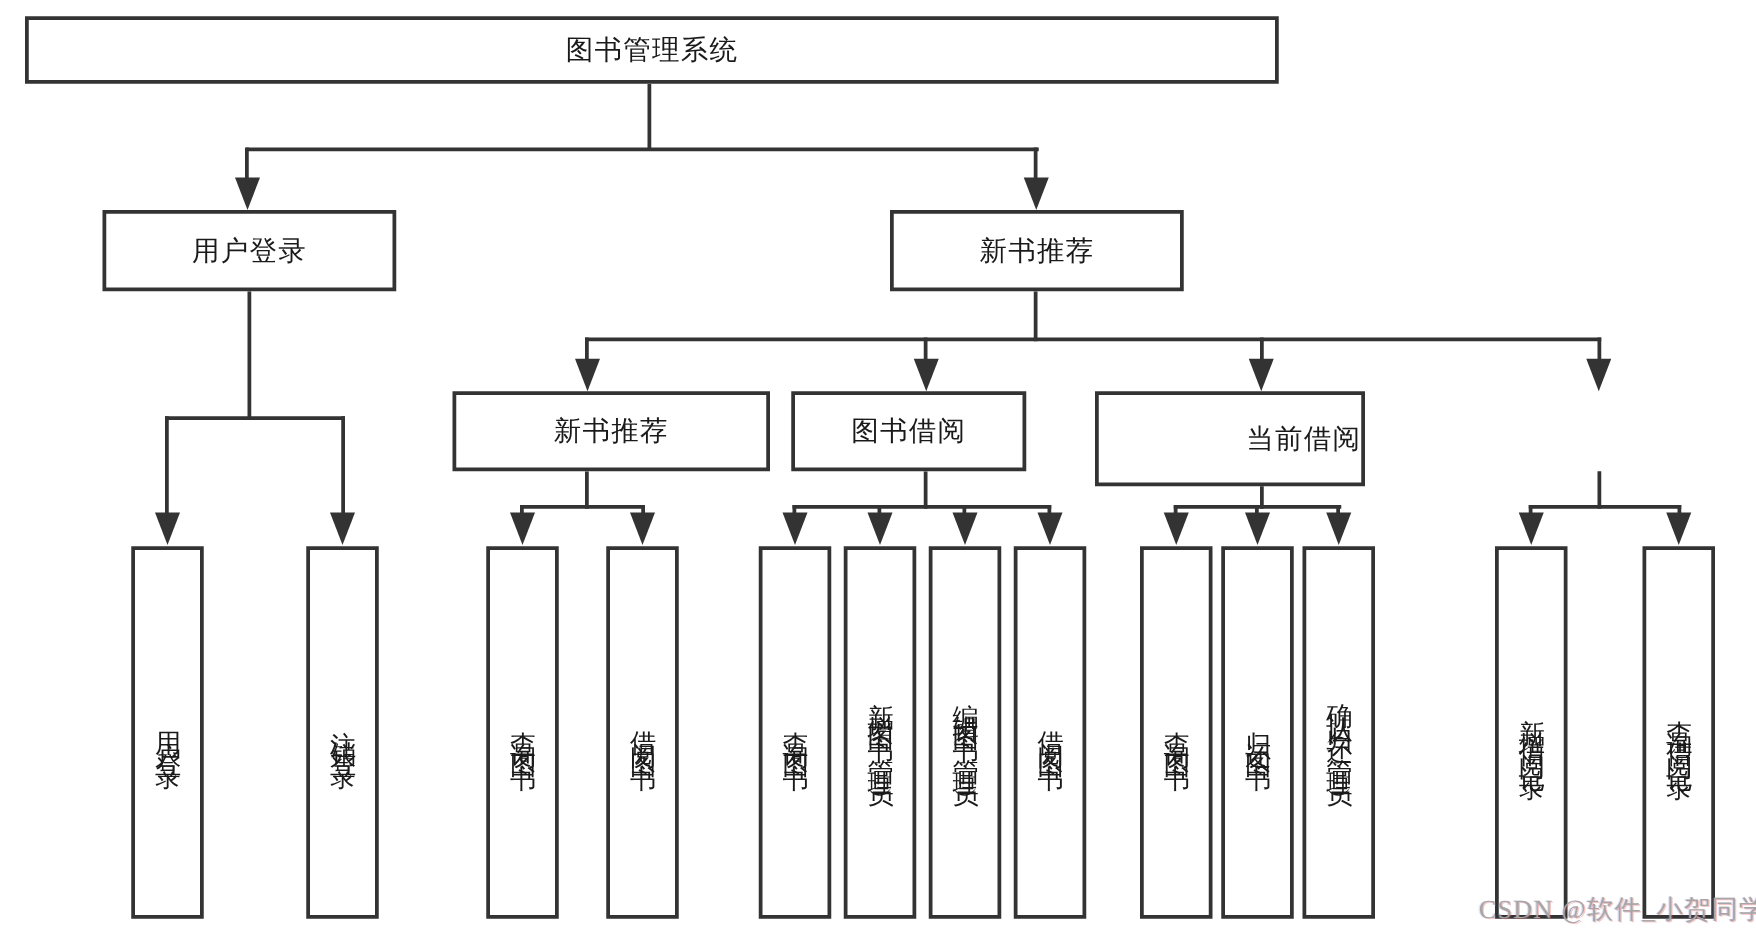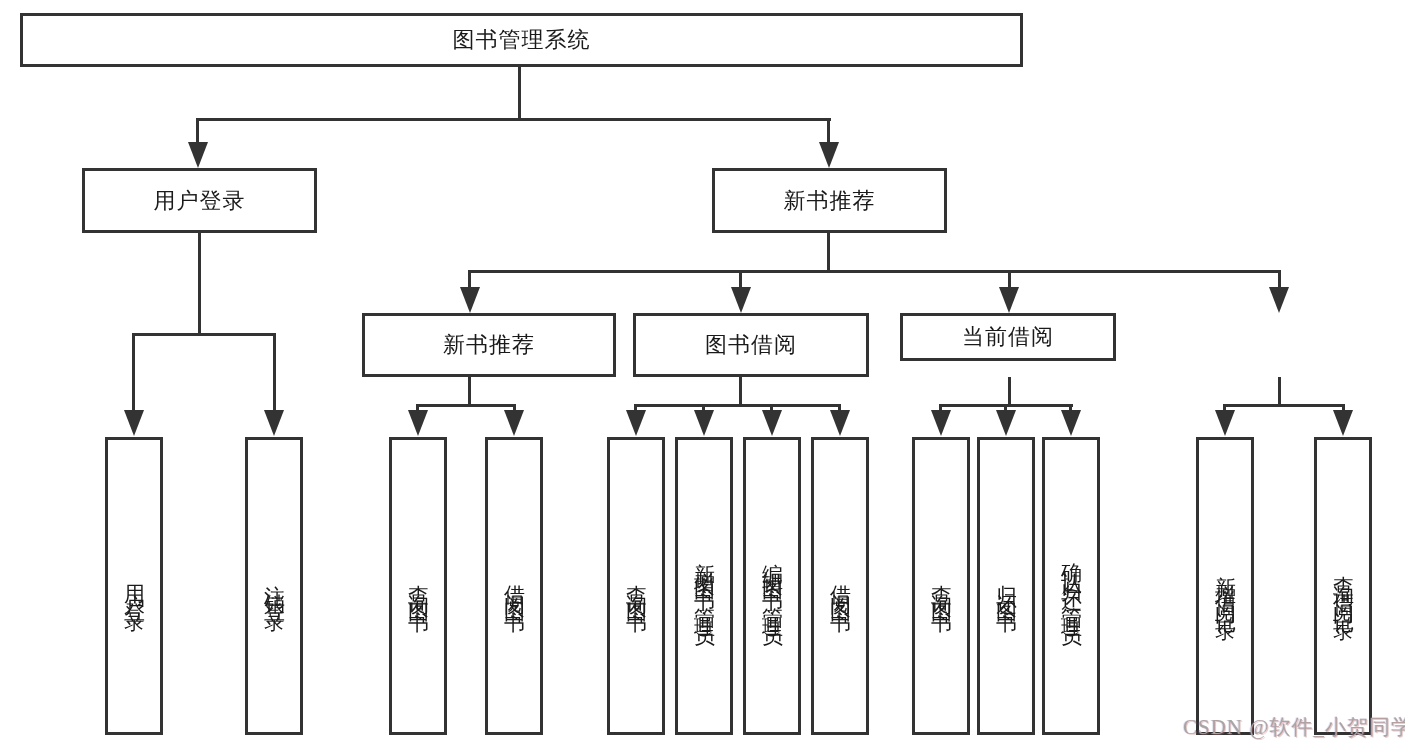--- a/index.html
+++ b/index.html
@@ -67,25 +67,25 @@
   </div>
 
   <div class="box hbox" style="left:712px; top:168px; width:235px; height:65px;">
     <span>新书推荐</span>
   </div>
 
   <div class="box hbox" style="left:362px; top:313px; width:254px; height:64px;">
     <span>新书推荐</span>
   </div>
 
-  <div class="box hbox" style="left:633px; top:313px; width:236px; height:64px;">
+  <div class="box hbox" style="left:633px; top:313px; width:188px; height:64px;">
     <span>图书借阅</span>
   </div>
 
-  <div class="box hbox" style="left:900px; top:313px; width:216px; height:48px;">
+  <div class="box hbox" style="left:876px; top:313px; width:216px; height:76px;justify-content:flex-end;">
     <span>当前借阅</span>
   </div>
 
 
   <div class="box vbox" style="left:105px; top:437px; width:58px; height:298px;">
     <span>用户登录</span>
   </div>
   <div class="box vbox" style="left:245px; top:437px; width:58px; height:298px;">
     <span>注销登录</span>
   </div>

